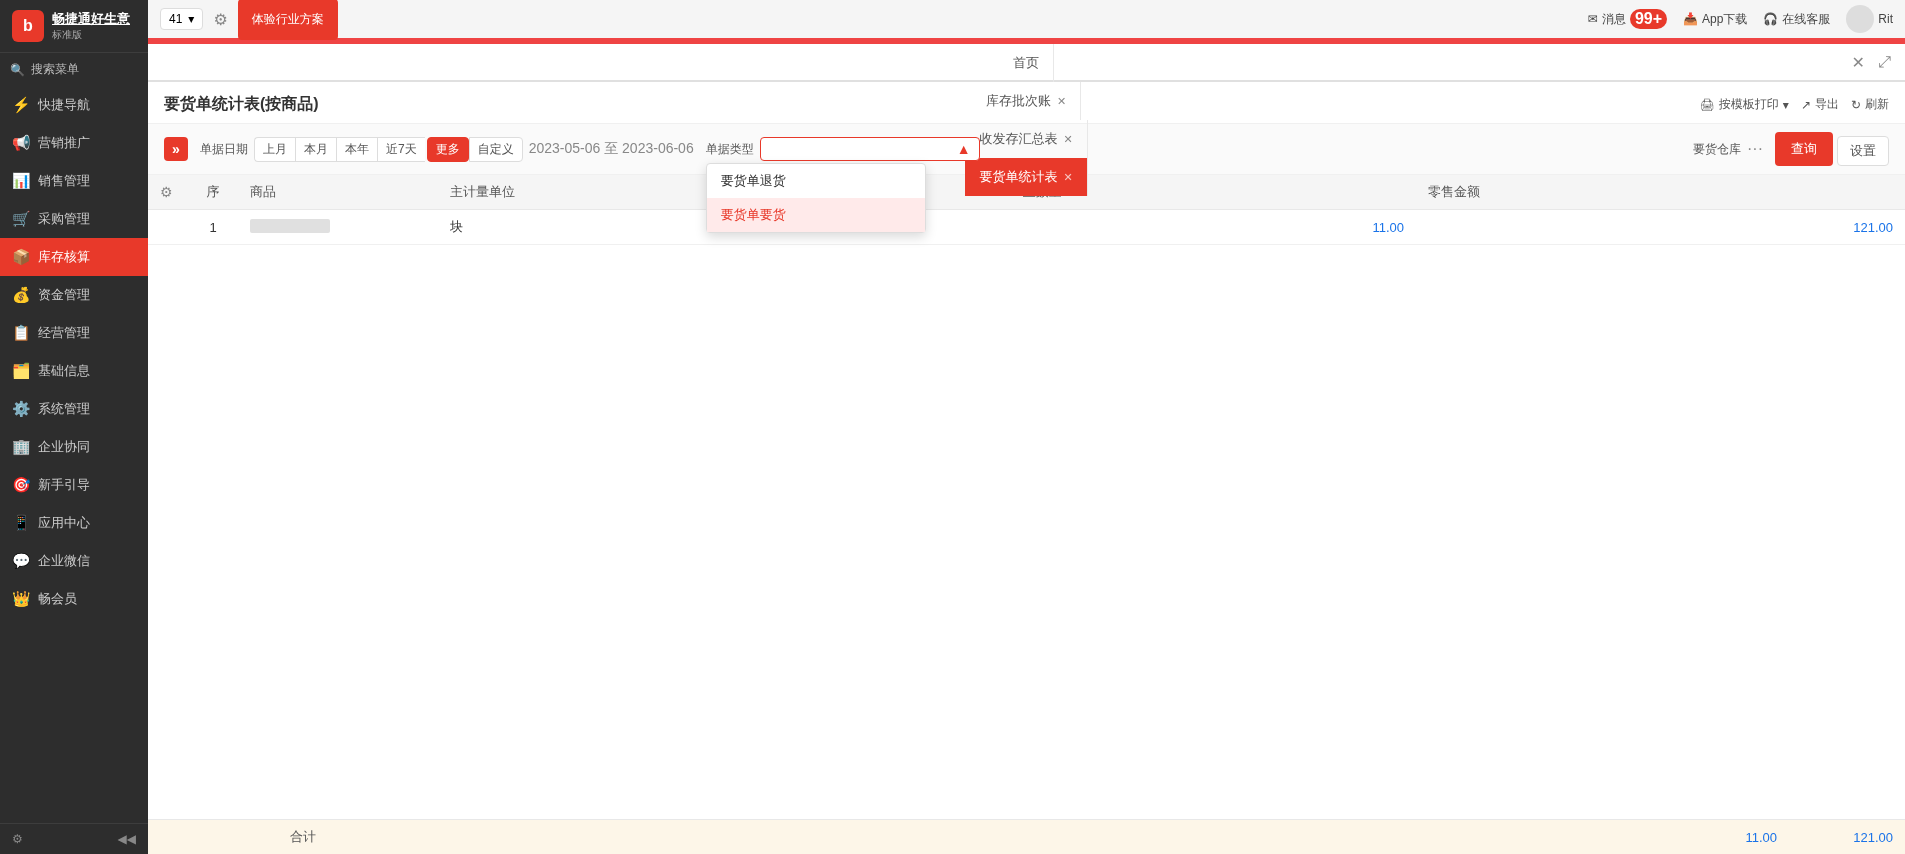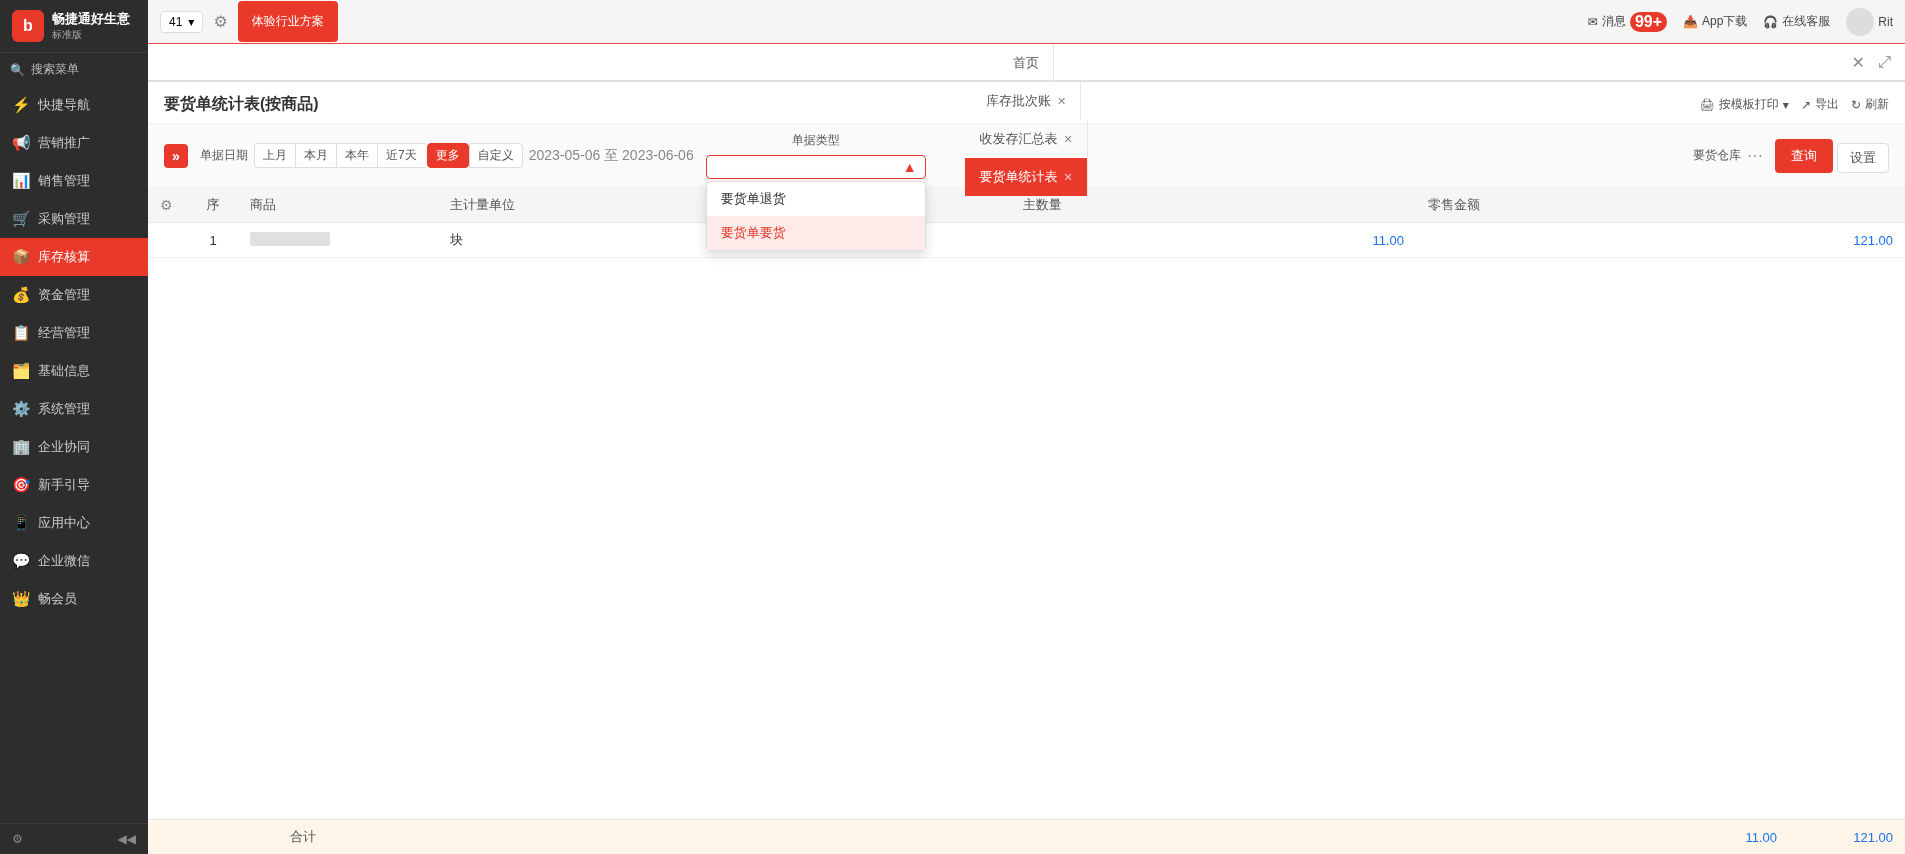--- a/index.html
+++ b/index.html
@@ -31,21 +31,21 @@
       justify-content: center;
       color: white;
       font-weight: bold;
       font-size: 16px;
     }
     .logo-text {
       color: white;
       font-size: 12px;
       line-height: 1.3;
     }
-    .logo-text .main { font-size: 13px; font-weight: bold; }
+    .logo-text .main { font-size: 13px; font-weight: bold; text-decoration: underline; }
     .logo-text .sub { font-size: 10px; color: #aaa; }
     .sidebar-search {
       padding: 8px 10px;
       display: flex;
       align-items: center;
       gap: 6px;
       color: #bbb;
       cursor: pointer;
       font-size: 12px;
     }
@@ -83,21 +83,21 @@
     }
 
     
     .top-bar {
       height: 44px;
       background: #f5f5f5;
       display: flex;
       align-items: center;
       justify-content: space-between;
       padding: 0 12px;
-      border-bottom: 1px solid #ef4444;
+      border-bottom: 6px solid #ef4444;
       flex-shrink: 0;
     }
     .top-bar-left {
       display: flex;
       align-items: center;
       gap: 10px;
     }
     .top-bar-selector {
       display: flex;
       align-items: center;
@@ -308,21 +308,20 @@
     .date-btn.custom {
       border-radius: 0 4px 4px 0;
       border-right: 1px solid #ddd;
     }
     .date-display { font-size: 14px; color: #888; }
     .filter-type-group {
       display: flex;
       align-items: center;
       gap: 6px;
       position: relative;
-      flex-direction: column;
     }
     .filter-select {
       display: flex;
       align-items: center;
       border: 1px solid #e8392a;
       border-radius: 4px;
       padding: 3px 8px;
       min-width: 220px;
       background: white;
       cursor: pointer;

